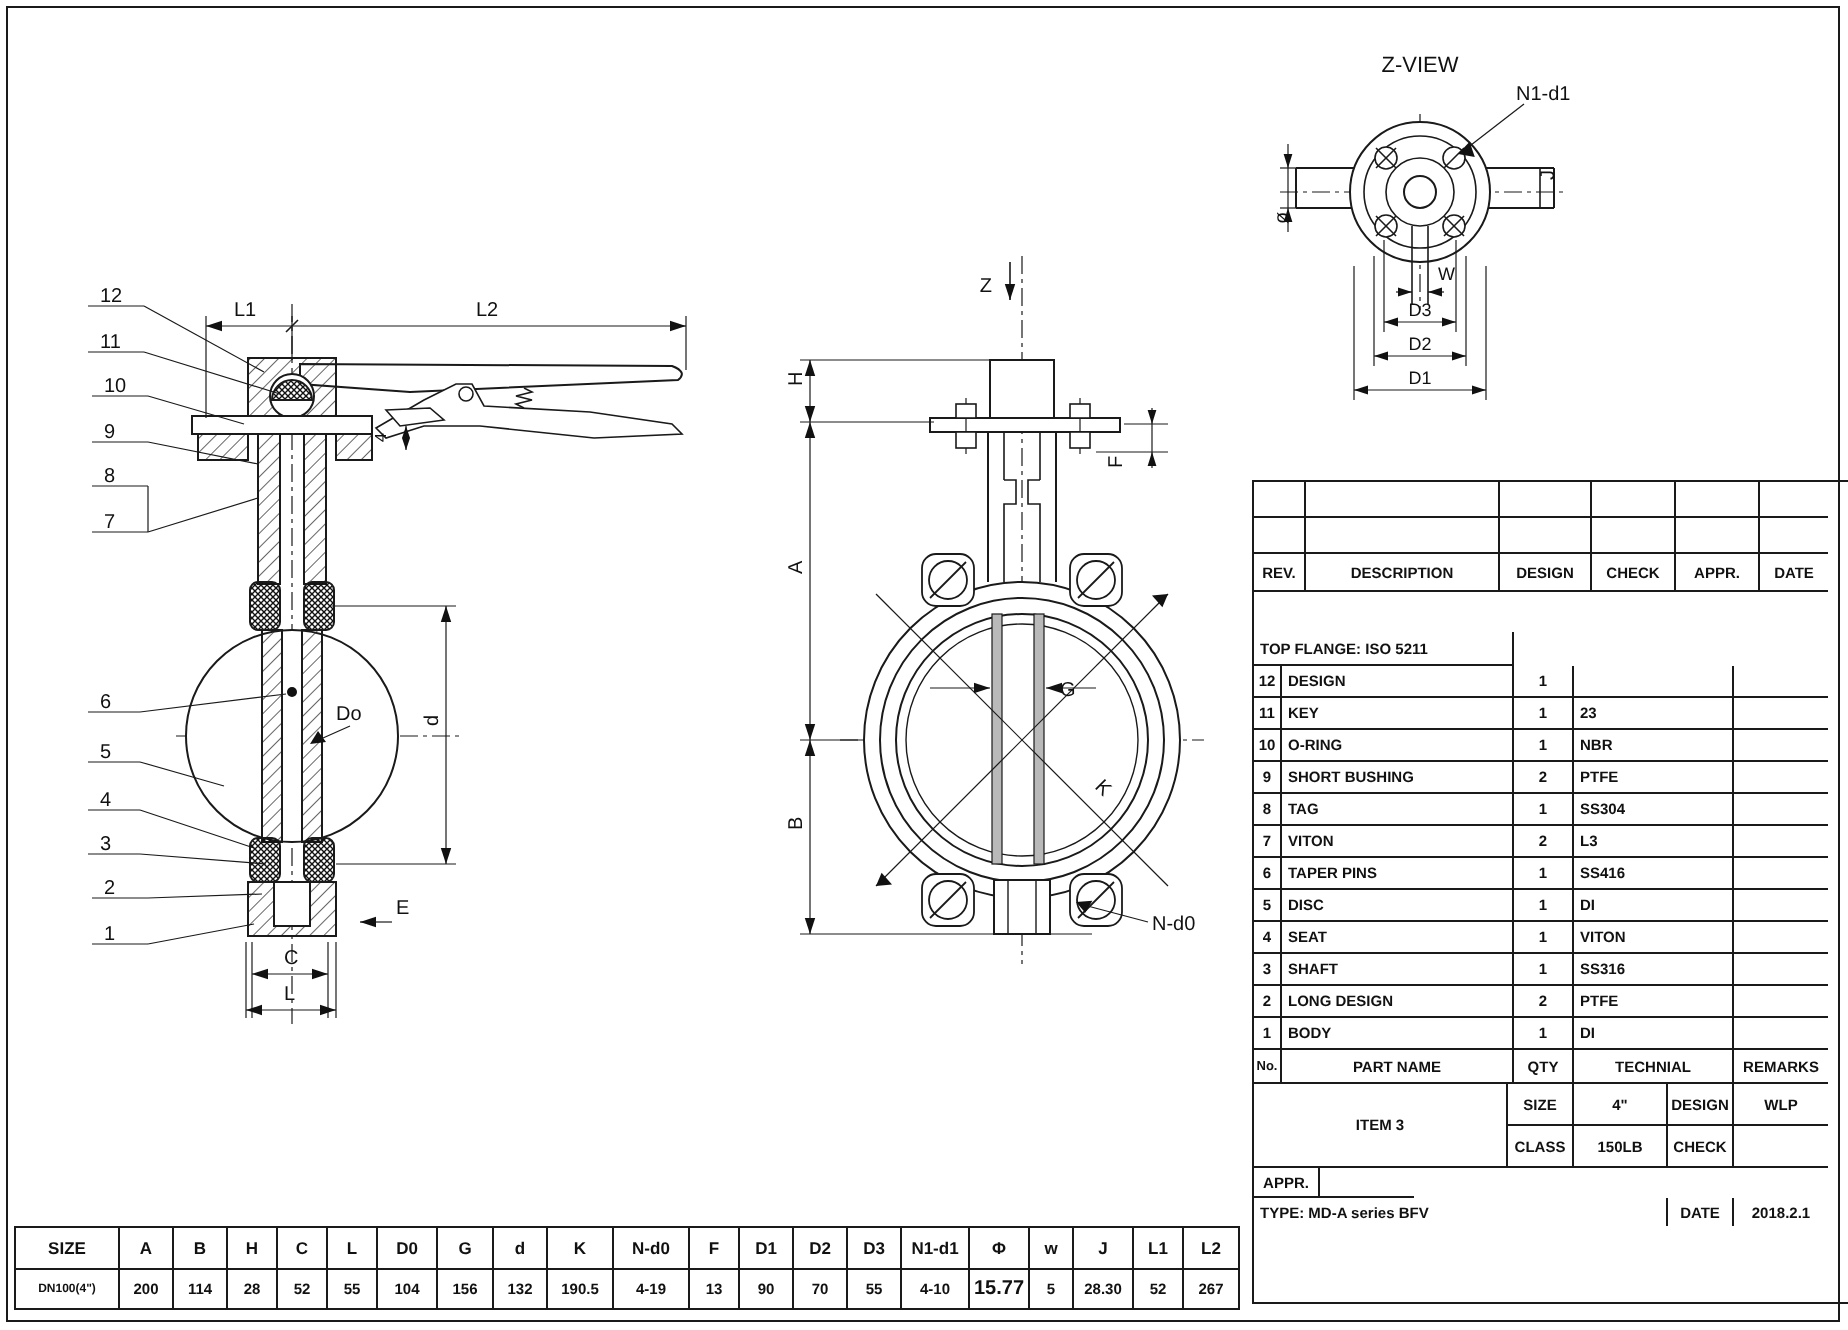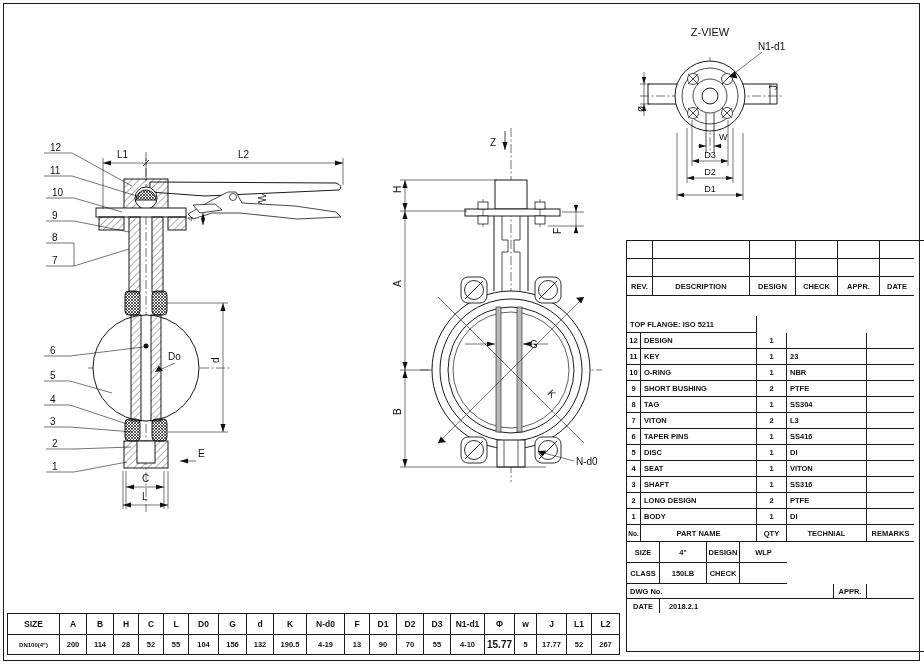--- a/index.html
+++ b/index.html
@@ -443,42 +443,43 @@
 
     <div class="tr" style="height:17px">
       <div class="c" style="width:14px;font-size:6.5px">No.</div>
       <div class="c" style="width:116px">PART NAME</div>
       <div class="c" style="width:30px">QTY</div>
       <div class="c" style="width:80px">TECHNIAL</div>
       <div class="c last" style="width:47px">REMARKS</div>
     </div>
 
     <div class="tr" style="height:42px">
+      <div class="c" style="width:127px">ITEM 3</div>
       <div style="width:160px;display:flex;flex-direction:column;box-sizing:border-box">
         <div class="tr" style="height:21px">
           <div class="c" style="width:33px">SIZE</div>
           <div class="c" style="width:47px">4"</div>
           <div class="c" style="width:33px">DESIGN</div>
           <div class="c last" style="width:47px">WLP</div>
         </div>
         <div class="tr" style="height:21px">
           <div class="c" style="width:33px">CLASS</div>
           <div class="c" style="width:47px">150LB</div>
           <div class="c" style="width:33px">CHECK</div>
           <div class="c last" style="width:47px"></div>
         </div>
       </div>
     </div>
 
     <div class="tr" style="height:15px">
-      <div class="c l" style="width:207px">DWG No.</div>
       <div class="c" style="width:33px">APPR.</div>
       <div class="c last" style="width:47px"></div>
     </div>
     <div class="tr" style="height:14px">
+      <div class="c l nb" style="width:207px">TYPE:  MD-A series BFV</div>
       <div class="c nb" style="width:33px">DATE</div>
       <div class="c last nb" style="width:47px">2018.2.1</div>
     </div>
   </div>
 
   <div id="dt">
     <div class="tr" style="height:21px">
       <div class="dc dh" style="width:52px">SIZE</div>
       <div class="dc dh" style="width:27px">A</div>
       <div class="dc dh" style="width:27px">B</div>
@@ -513,18 +514,18 @@
       <div class="dc" style="width:27px;font-size:7.5px">132</div>
       <div class="dc" style="width:33px;font-size:7.5px">190.5</div>
       <div class="dc" style="width:38px;font-size:7.5px">4-19</div>
       <div class="dc" style="width:25px;font-size:7.5px">13</div>
       <div class="dc" style="width:27px;font-size:7.5px">90</div>
       <div class="dc" style="width:27px;font-size:7.5px">70</div>
       <div class="dc" style="width:27px;font-size:7.5px">55</div>
       <div class="dc" style="width:34px;font-size:7.5px">4-10</div>
       <div class="dc" style="width:30px;font-size:10px">15.77</div>
       <div class="dc" style="width:22px;font-size:7.5px">5</div>
-      <div class="dc" style="width:30px;font-size:7.5px">17.77</div>
+      <div class="dc" style="width:30px;font-size:7.5px">28.30</div>
       <div class="dc" style="width:25px;font-size:7.5px">52</div>
       <div class="dc" style="flex:1;border-right:none;font-size:7.5px">267</div>
     </div>
   </div>
 </div>
 
 </body></html>

